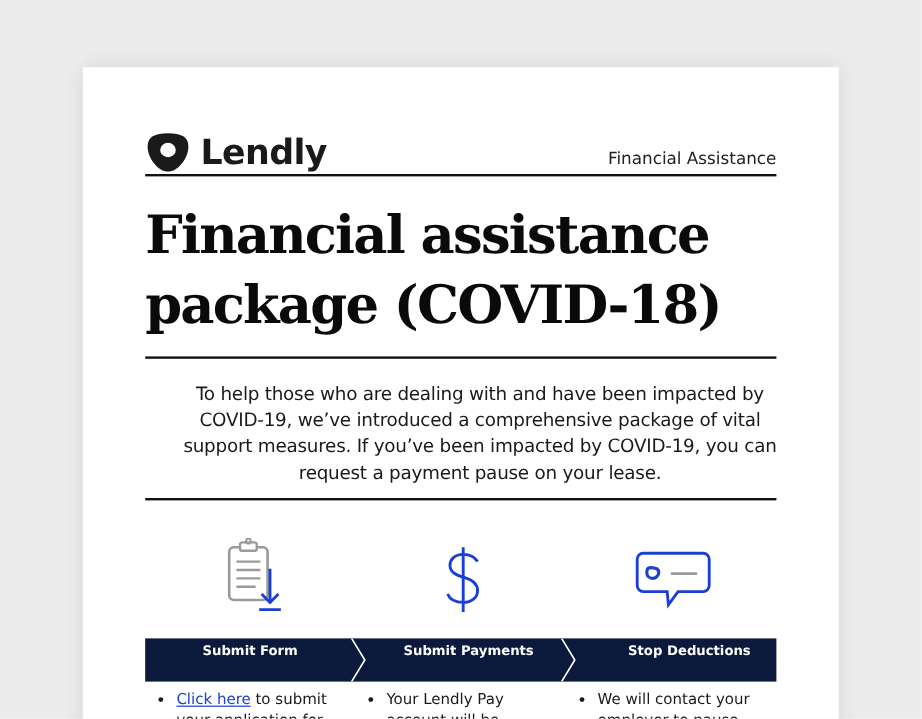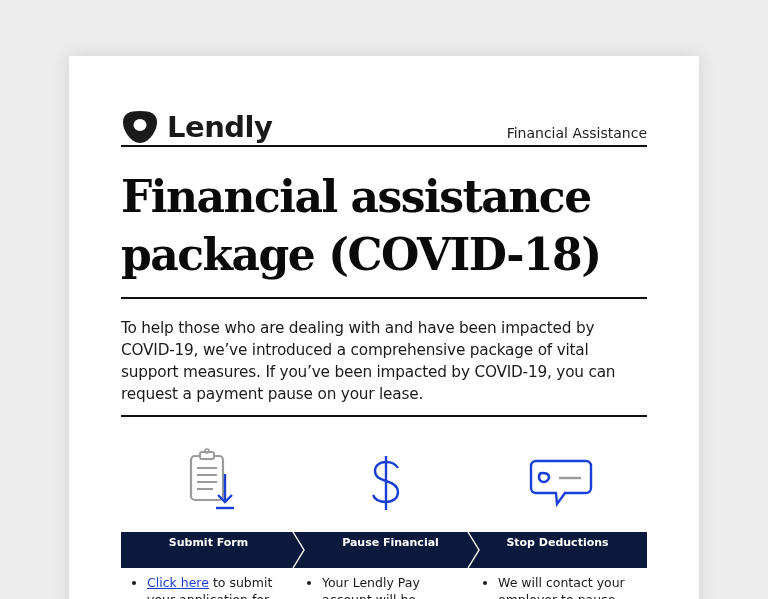--- a/index.html
+++ b/index.html
@@ -29,40 +29,41 @@
     .rule { position: absolute; left: 0; width: 526px; height: 2px; background: #111; }
     .rule.r1 { top: 89px; }
     .rule.r2 { top: 241px; }
     .rule.r3 { top: 359px; }
     .title {
       position: absolute; top: 112px; left: 0; margin: 0;
       font-family: "DejaVu Serif", "Liberation Serif", serif; font-weight: bold;
       font-size: 44px; line-height: 58px; color: #0a0a0a; letter-spacing: -1.5px;
     }
     .intro {
-      position: absolute; top: 261px; left: 0; width: 526px; margin: 0;
+      position: absolute; top: 261px; left: 16px; width: 526px; margin: 0;
       font-family: "DejaVu Sans", sans-serif; font-size: 15.3px; line-height: 22px; color: #1a1a1a;
       letter-spacing: -0.2px;
+      text-align: center;
     }
     .icons { position: absolute; top: 392px; left: 0; width: 526px; height: 70px; }
     .icon { position: absolute; }
     .icon.i1 { left: 66px; top: 0; }
     .icon.i2 { left: 246px; top: 4px; }
     .icon.i3 { left: 408px; top: 10px; }
     .steps {
       position: absolute; top: 476px; left: 0; width: 526px; height: 36px;
       background: #0b1a3c;
     }
     .step {
       position: absolute; top: 0; height: 20px; display: flex; align-items: center; justify-content: center;
       color: #fff; font-family: "DejaVu Sans", sans-serif; font-weight: bold; font-size: 11px;
     }
     .step.s1 { left: 0; width: 175px; }
     .step.s2 { left: 182px; width: 175px; }
-    .step.s3 { left: 352px; width: 169px; }
+    .step.s3 { left: 369px; width: 169px; }
     .chev { position: absolute; top: 0; width: 14px; height: 36px; }
     .chev.c1 { left: 171px; }
     .chev.c2 { left: 346px; }
     .cols { position: absolute; top: 518px; left: 0; width: 526px; }
     .col { position: absolute; top: 0; width: 165px; font-family: "DejaVu Sans", sans-serif; font-size: 12.5px; line-height: 17px; color: #1a1a1a; }
     .col.k1 { left: 12px; }
     .col.k2 { left: 187px; }
     .col.k3 { left: 363px; }
     .col ul { margin: 0; padding-left: 14px; }
     .col a { color: #1a3fd6; }
@@ -115,21 +116,21 @@
         <path d="M13 15 C17 15 20 16 20 19 C20 22 17 24 15 24 C12 24 10 22 10 19 C10 16 11 15 13 15 Z" fill="none" stroke="#1a3fd6" stroke-width="2.6"></path>
         <line x1="30" y1="20" x2="52" y2="20" stroke="#9a9a9a" stroke-width="2.4"></line>
       </svg>
     </div>
 
     <div class="steps">
       <div class="step s1">Submit Form</div>
       <svg class="chev c1" viewBox="0 0 14 36">
         <polyline points="1,0 12,18 1,36" fill="none" stroke="#ffffff" stroke-width="1.4"></polyline>
       </svg>
-      <div class="step s2">Pause Financial</div>
+      <div class="step s2">Submit Payments</div>
       <svg class="chev c2" viewBox="0 0 14 36">
         <polyline points="1,0 12,18 1,36" fill="none" stroke="#ffffff" stroke-width="1.4"></polyline>
       </svg>
       <div class="step s3">Stop Deductions</div>
     </div>
 
     <div class="cols">
       <div class="col k1">
         <ul>
             <li><a href="#">Click here</a><span> to submit your application for financial</span></li>

